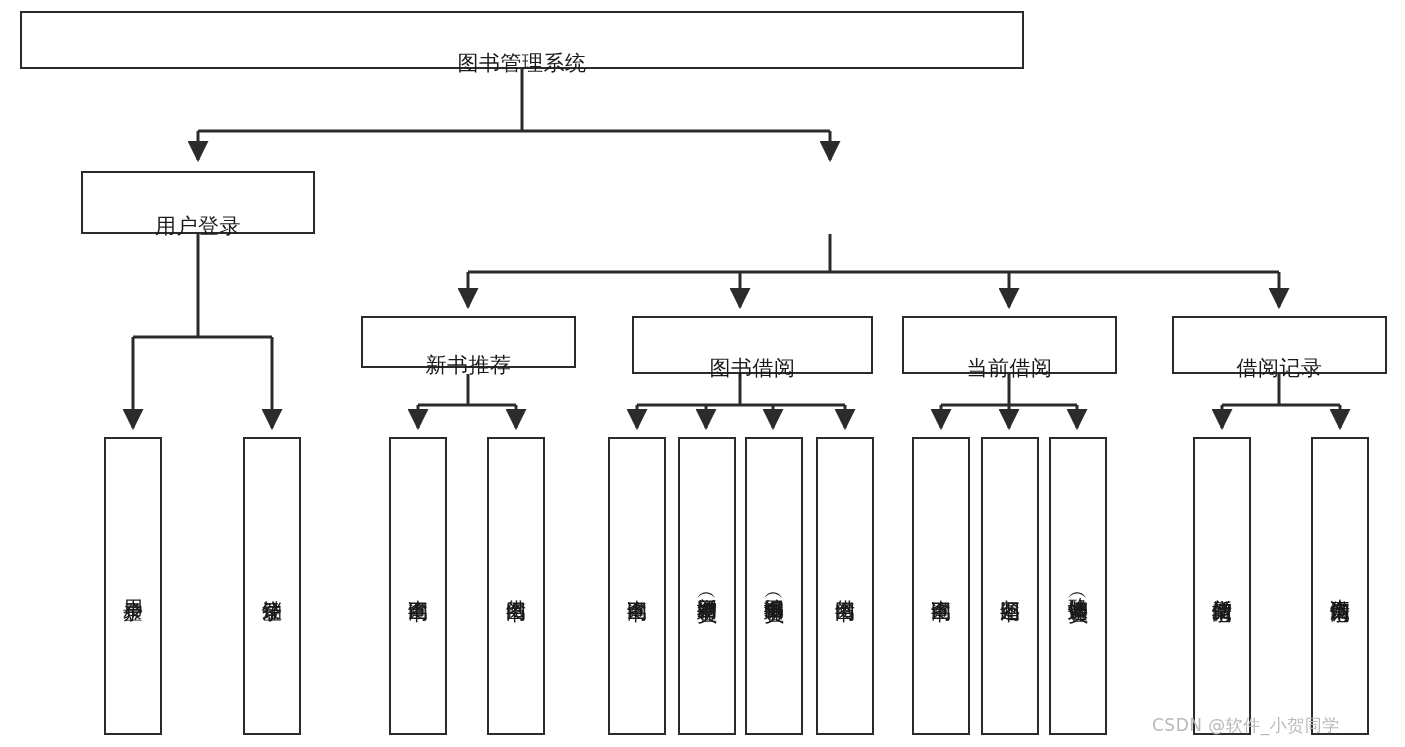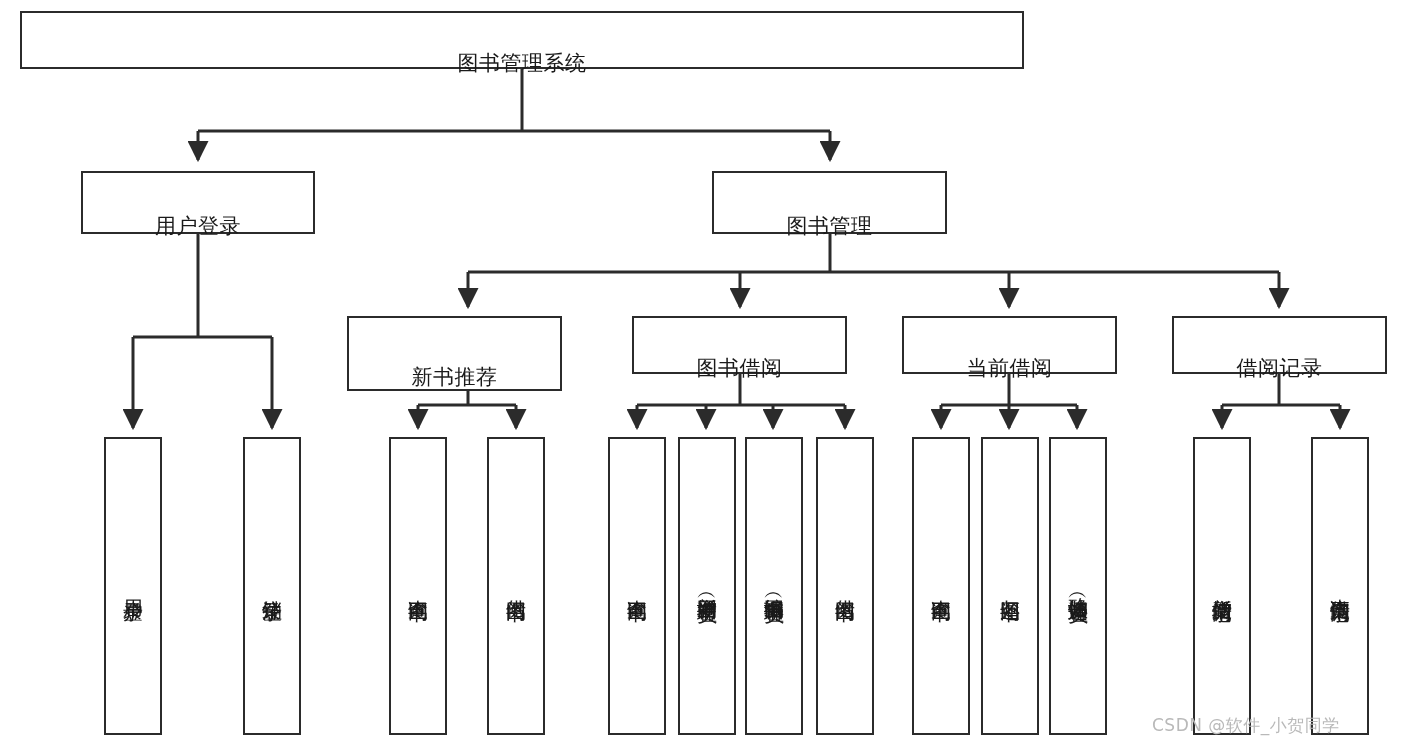--- a/index.html
+++ b/index.html
@@ -119,28 +119,25 @@
     </g>
   </svg>
 
   <div class="node h-node" style="left:20px; top:11px; width:1004px; height:58px;">
     <span class="htext">图书管理系统</span>
   </div>
 
   <div class="node h-node" style="left:81px; top:171px; width:234px; height:63px;">
     <span class="htext">用户登录</span>
   </div>
-  <div class="node h-node" style="left:712px; top:171px; width:235px; height:63px;">
-    <span class="htext">图书管理</span>
-  </div>
 
-  <div class="node h-node" style="left:347px; top:316px; width:215px; height:75px;">
+  <div class="node h-node" style="left:361px; top:316px; width:215px; height:52px;">
     <span class="htext">新书推荐</span>
   </div>
-  <div class="node h-node" style="left:632px; top:316px; width:215px; height:58px;">
+  <div class="node h-node" style="left:632px; top:316px; width:241px; height:58px;">
     <span class="htext">图书借阅</span>
   </div>
   <div class="node h-node" style="left:902px; top:316px; width:215px; height:58px;text-align:right;">
     <span class="htext">当前借阅</span>
   </div>
   <div class="node h-node" style="left:1172px; top:316px; width:215px; height:58px;">
     <span class="htext">借阅记录</span>
   </div>
 
   <div class="node v-node" style="left:104px; top:437px; width:58px; height:298px;">

